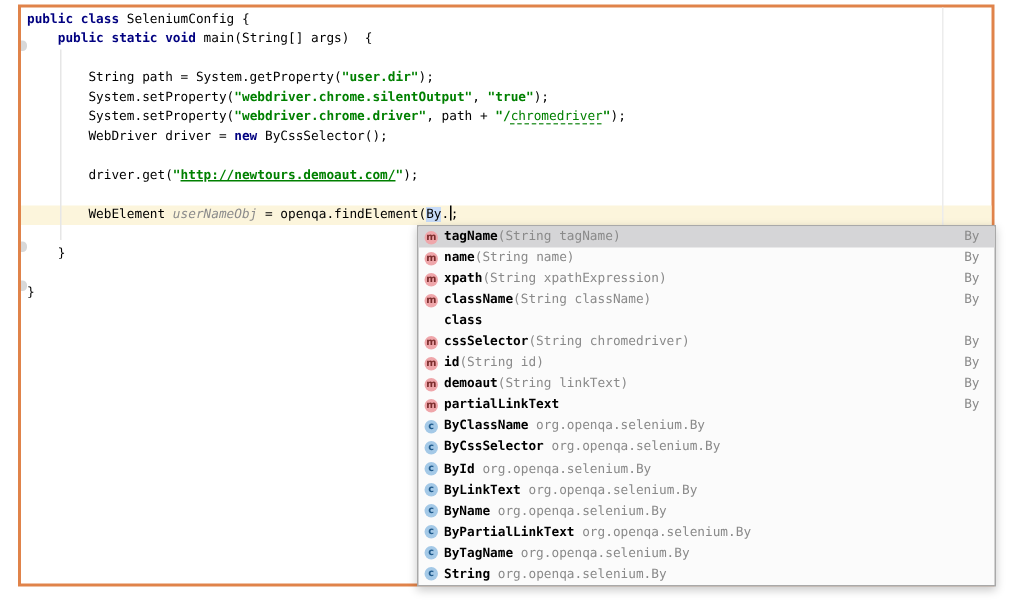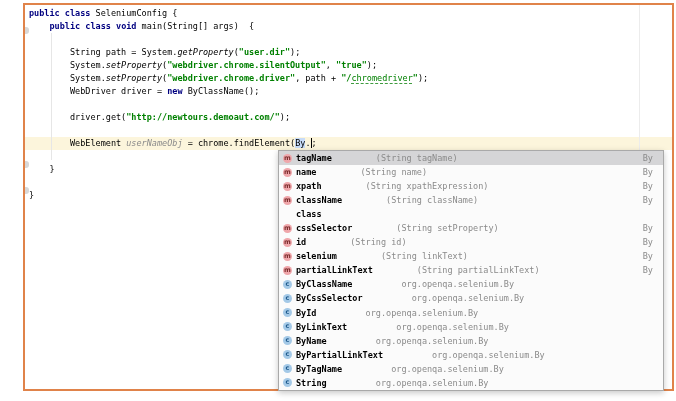--- a/index.html
+++ b/index.html
@@ -4,34 +4,34 @@
 <style>
   html,body{margin:0;padding:0;}
   body{
     width:676px;height:401px;position:relative;background:#ffffff;
     font-family:"DejaVu Sans Mono","Liberation Mono",monospace;
     overflow:hidden;
   }
   
   .frame{
     position:absolute;left:12px;top:3px;width:651px;height:388px;
-    box-sizing:border-box;border:2px solid #E0834A;background:#ffffff;margin-left:11px;
+    box-sizing:border-box;border:2px solid #E0834A;background:#ffffff;
   }
   .code-area{position:absolute;left:0;top:0;right:0;bottom:0;padding-top:2px;z-index:0;}
   .code-line{
     height:13px;line-height:13px;font-size:8.5px;white-space:pre;
     padding-left:4px;color:#000;
   }
   .code-line.hl{background:#FCF5DC;}
   .seg-p{color:#000000;}
   .seg-kw{color:#000080;font-weight:bold;}
-  .seg-sm{color:#000000;font-style:italic;}
+  .seg-sm{color:#000000;}
   .seg-str{color:#008000;font-weight:bold;}
   .seg-str-typo{color:#008000;font-weight:normal;text-decoration:underline dashed #3f9c3f;text-underline-offset:2px;}
-  .seg-str-link{color:#008000;font-weight:bold;}
+  .seg-str-link{color:#008000;font-weight:bold;text-decoration:underline;}
   .seg-unused{color:#8c8c8c;font-style:italic;}
   .seg-sel{background:#c7dbf8;}
   .seg-caret{display:inline-block;width:0;height:10px;border-left:1px solid #000;vertical-align:-2px;}
   .margin-guide{position:absolute;left:614px;top:0;bottom:0;width:1px;background:#ececec;z-index:1;}
   .indent-guide{position:absolute;left:26px;top:28px;width:1px;height:127px;background:#e6e6e6;z-index:1;}
   .fold-marker{position:absolute;left:0;width:4px;height:7px;background:#d8d8d8;border-radius:0 3px 3px 0;z-index:1;}
   
   .popup{
     position:absolute;left:278px;top:150px;width:386px;height:241px;z-index:5;
     box-sizing:border-box;background:#fbfbfb;border:1px solid #a9a9a9;
@@ -45,44 +45,44 @@
   .pop-row.selected{background:#d5d5d7;}
   .pop-icon{
     width:9px;height:9px;border-radius:50%;flex:none;margin-right:4px;
     font-family:"DejaVu Sans","Liberation Sans",sans-serif;
     font-size:6.5px;line-height:9.5px;font-weight:bold;text-align:center;
   }
   .icon-m{background:#efa6aa;color:#7c2d2d;}
   .icon-c{background:#a4c9e7;color:#1f5a8c;}
   .icon-none{background:transparent;}
   .pop-name{font-weight:bold;color:#000;white-space:pre;}
-  .pop-detail{color:#8a8a8a;white-space:pre;margin-left:44px;}
+  .pop-detail{color:#8a8a8a;white-space:pre;}
   .pop-tail{margin-left:auto;color:#8a8a8a;white-space:pre;}
 </style>
 </head>
 <body>
 
 <div class="frame">
   <div class="margin-guide"></div>
   <div class="indent-guide"></div>
   <div class="fold-marker" style="top:22px"></div>
   <div class="fold-marker" style="top:156px"></div>
   <div class="fold-marker" style="top:182px"></div>
   <div class="code-area">
       <div class="code-line"><span class="seg-kw">public class </span><span class="seg-p">SeleniumConfig {</span></div>
-      <div class="code-line"><span class="seg-p">    </span><span class="seg-kw">public class void </span><span class="seg-p">main(String[] args)  {</span></div>
+      <div class="code-line"><span class="seg-p">    </span><span class="seg-kw">public static void </span><span class="seg-p">main(String[] args)  {</span></div>
       <div class="code-line"></div>
       <div class="code-line"><span class="seg-p">        String path = System.</span><span class="seg-sm">getProperty</span><span class="seg-p">(</span><span class="seg-str">"user.dir"</span><span class="seg-p">);</span></div>
       <div class="code-line"><span class="seg-p">        System.</span><span class="seg-sm">setProperty</span><span class="seg-p">(</span><span class="seg-str">"webdriver.chrome.silentOutput"</span><span class="seg-p">, </span><span class="seg-str">"true"</span><span class="seg-p">);</span></div>
       <div class="code-line"><span class="seg-p">        System.</span><span class="seg-sm">setProperty</span><span class="seg-p">(</span><span class="seg-str">"webdriver.chrome.driver"</span><span class="seg-p">, path + </span><span class="seg-str">"/</span><span class="seg-str-typo">chromedriver</span><span class="seg-str">"</span><span class="seg-p">);</span></div>
-      <div class="code-line"><span class="seg-p">        WebDriver driver = </span><span class="seg-kw">new</span><span class="seg-p"> ByClassName();</span></div>
+      <div class="code-line"><span class="seg-p">        WebDriver driver = </span><span class="seg-kw">new</span><span class="seg-p"> ByCssSelector();</span></div>
       <div class="code-line"></div>
       <div class="code-line"><span class="seg-p">        driver.get(</span><span class="seg-str">"</span><span class="seg-str-link">http://newtours.demoaut.com/</span><span class="seg-str">"</span><span class="seg-p">);</span></div>
       <div class="code-line"></div>
-      <div class="code-line hl"><span class="seg-p">        WebElement </span><span class="seg-unused">userNameObj</span><span class="seg-p"> = chrome.findElement(</span><span class="seg-sel">By</span><span class="seg-p">.</span><span class="seg-caret"></span><span class="seg-p">;</span></div>
+      <div class="code-line hl"><span class="seg-p">        WebElement </span><span class="seg-unused">userNameObj</span><span class="seg-p"> = openqa.findElement(</span><span class="seg-sel">By</span><span class="seg-p">.</span><span class="seg-caret"></span><span class="seg-p">;</span></div>
       <div class="code-line"></div>
       <div class="code-line"><span class="seg-p">    }</span></div>
       <div class="code-line"></div>
       <div class="code-line"><span class="seg-p">}</span></div>
     </div>
 </div>
 
 <div class="popup">
     <div class="pop-row selected">
       <span class="pop-icon icon-m">m</span>
@@ -110,39 +110,38 @@
     </div>
     <div class="pop-row">
       <span class="pop-icon icon-none"></span>
       <span class="pop-name">class</span>
       <span class="pop-detail"></span>
       <span class="pop-tail"></span>
     </div>
     <div class="pop-row">
       <span class="pop-icon icon-m">m</span>
       <span class="pop-name">cssSelector</span>
-      <span class="pop-detail">(String setProperty)</span>
+      <span class="pop-detail">(String chromedriver)</span>
       <span class="pop-tail">By</span>
     </div>
     <div class="pop-row">
       <span class="pop-icon icon-m">m</span>
       <span class="pop-name">id</span>
       <span class="pop-detail">(String id)</span>
       <span class="pop-tail">By</span>
     </div>
     <div class="pop-row">
       <span class="pop-icon icon-m">m</span>
-      <span class="pop-name">selenium</span>
+      <span class="pop-name">demoaut</span>
       <span class="pop-detail">(String linkText)</span>
       <span class="pop-tail">By</span>
     </div>
     <div class="pop-row">
       <span class="pop-icon icon-m">m</span>
       <span class="pop-name">partialLinkText</span>
-      <span class="pop-detail">(String partialLinkText)</span>
       <span class="pop-tail">By</span>
     </div>
     <div class="pop-row">
       <span class="pop-icon icon-c">c</span>
       <span class="pop-name">ByClassName</span>
       <span class="pop-detail"> org.openqa.selenium.By</span>
       <span class="pop-tail"></span>
     </div>
     <div class="pop-row">
       <span class="pop-icon icon-c">c</span>

